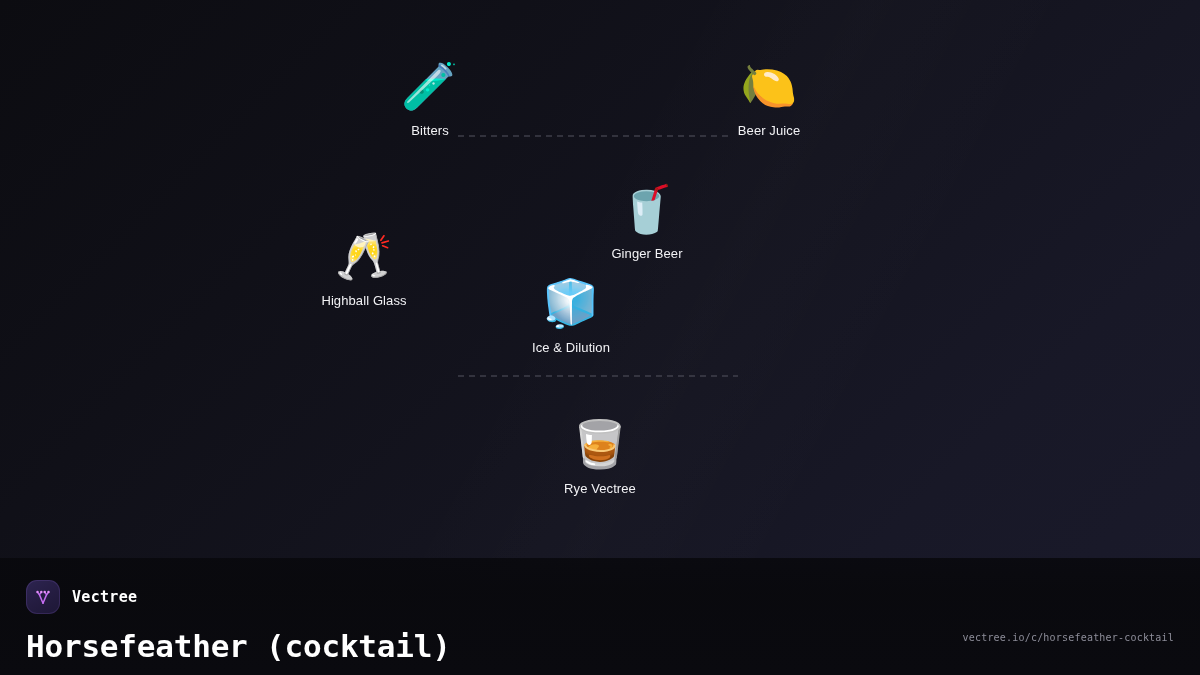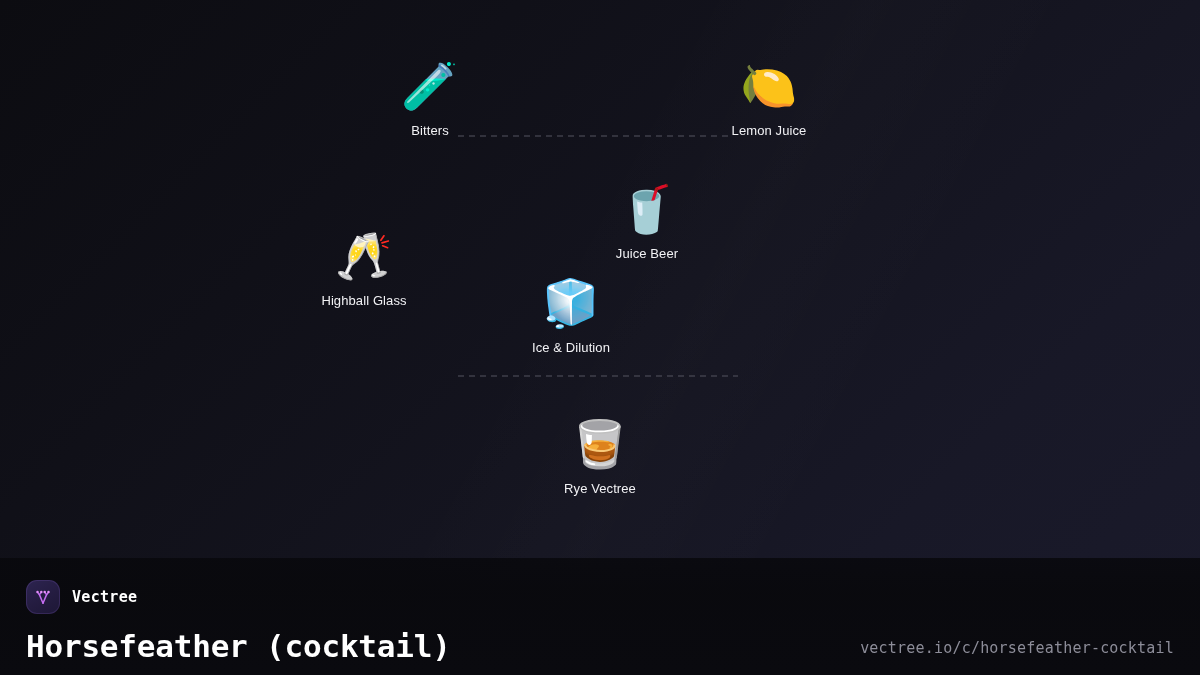--- a/index.html
+++ b/index.html
@@ -129,23 +129,23 @@
     font-family: "DejaVu Sans Mono", monospace;
     font-size: 31px;
     font-weight: bold;
     color: #ffffff;
     letter-spacing: -0.2px;
     line-height: 42px;
   }
   #page-url {
     position: absolute;
     right: 0;
-    bottom: 10px;
+    bottom: 24px;
     font-family: "DejaVu Sans Mono", monospace;
-    font-size: 15px;
+    font-size: 10px;
     color: #8d8d99;
     letter-spacing: 0.2px;
   }
 </style>
 </head>
 <body>
 
 <div id="canvas">
 
   <svg id="edges" viewBox="0 0 1200 675" width="1200" height="675" aria-hidden="true">
@@ -153,25 +153,25 @@
       <line x1="458" y1="376" x2="738" y2="376" stroke="#555561" stroke-width="1.2" stroke-dasharray="6 5"></line>
     </svg>
 
   <div id="nodes-layer">
       <div class="node" style="left: 430px; top: 98px;">
         <span class="node-icon">🧪</span>
         <span class="node-label">Bitters</span>
       </div>
       <div class="node" style="left: 769px; top: 98px;">
         <span class="node-icon">🍋</span>
-        <span class="node-label">Lemon Juice</span>
+        <span class="node-label">Beer Juice</span>
       </div>
       <div class="node" style="left: 647px; top: 221px;">
         <span class="node-icon">🥤</span>
-        <span class="node-label">Juice Beer</span>
+        <span class="node-label">Ginger Beer</span>
       </div>
       <div class="node" style="left: 364px; top: 268px;">
         <span class="node-icon">🥂</span>
         <span class="node-label">Highball Glass</span>
       </div>
       <div class="node" style="left: 571px; top: 315px;">
         <span class="node-icon">🧊</span>
         <span class="node-label">Ice &amp; Dilution</span>
       </div>
       <div class="node" style="left: 600px; top: 456px;">

